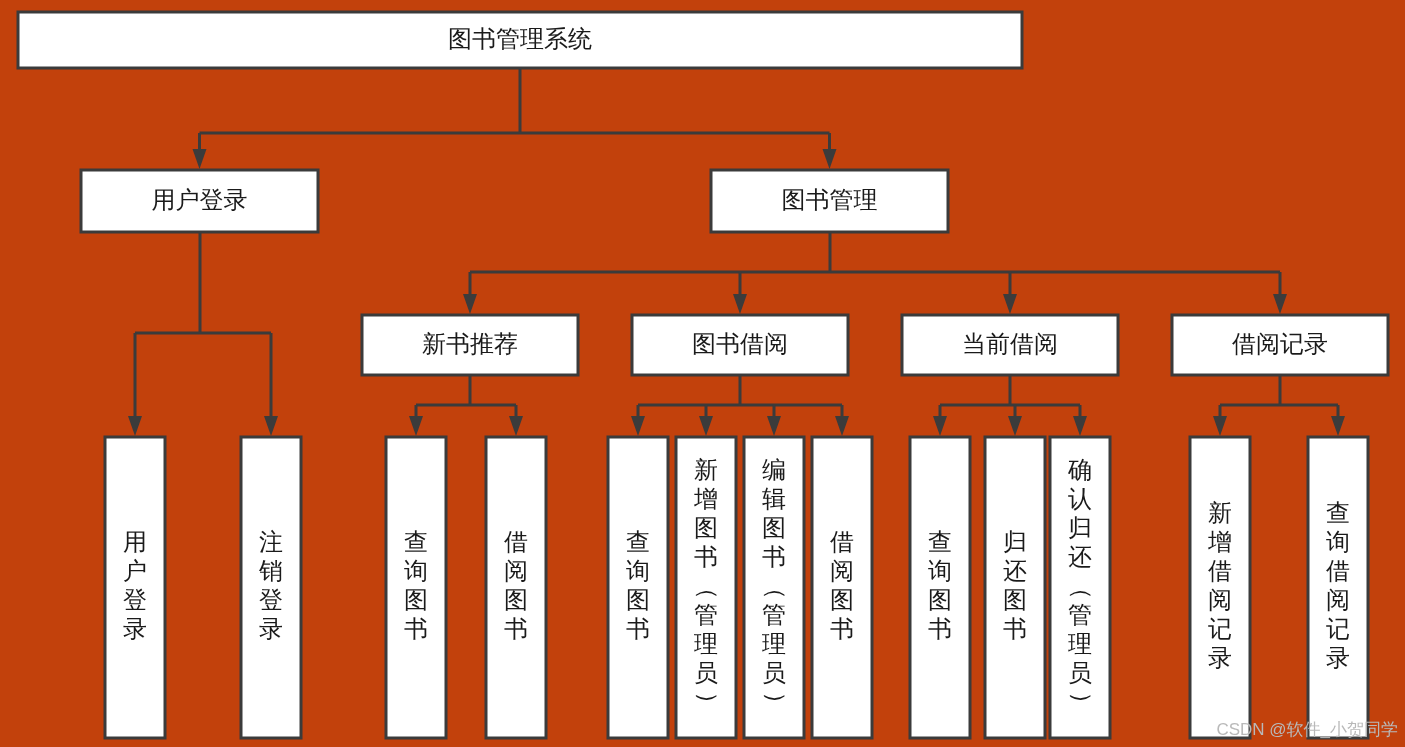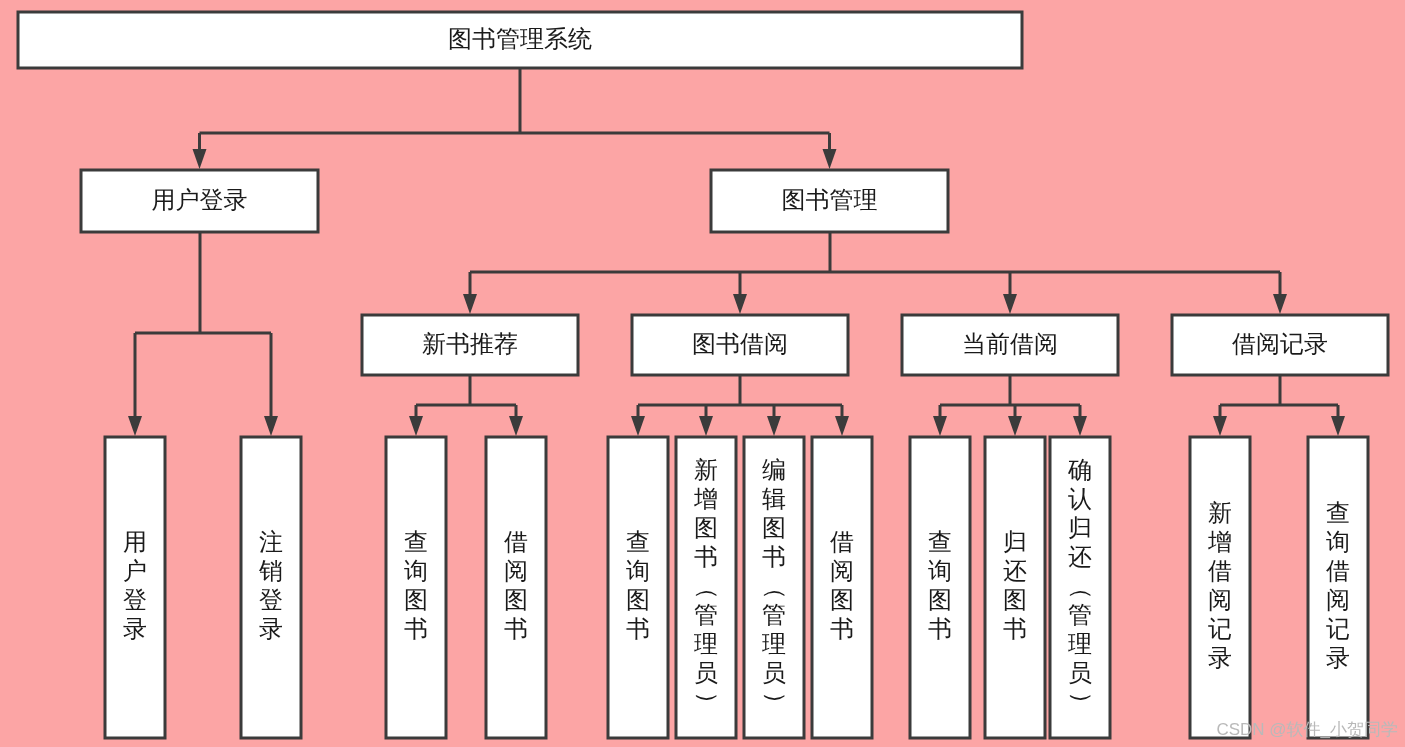--- a/index.html
+++ b/index.html
@@ -8,21 +8,21 @@
     padding: 0;
     background: #ffffff;
   }
   body {
     font-family: "Liberation Sans", "DejaVu Sans", sans-serif;
   }
   #diagram-root {
     position: relative;
     width: 1405px;
     height: 747px;
-    background: #fca5a5;
+    background: #c2410c;
     overflow: hidden;
   }
   svg.tree-svg {
     position: absolute;
     left: 0;
     top: 0;
     width: 1405px;
     height: 747px;
     display: block;
   }

